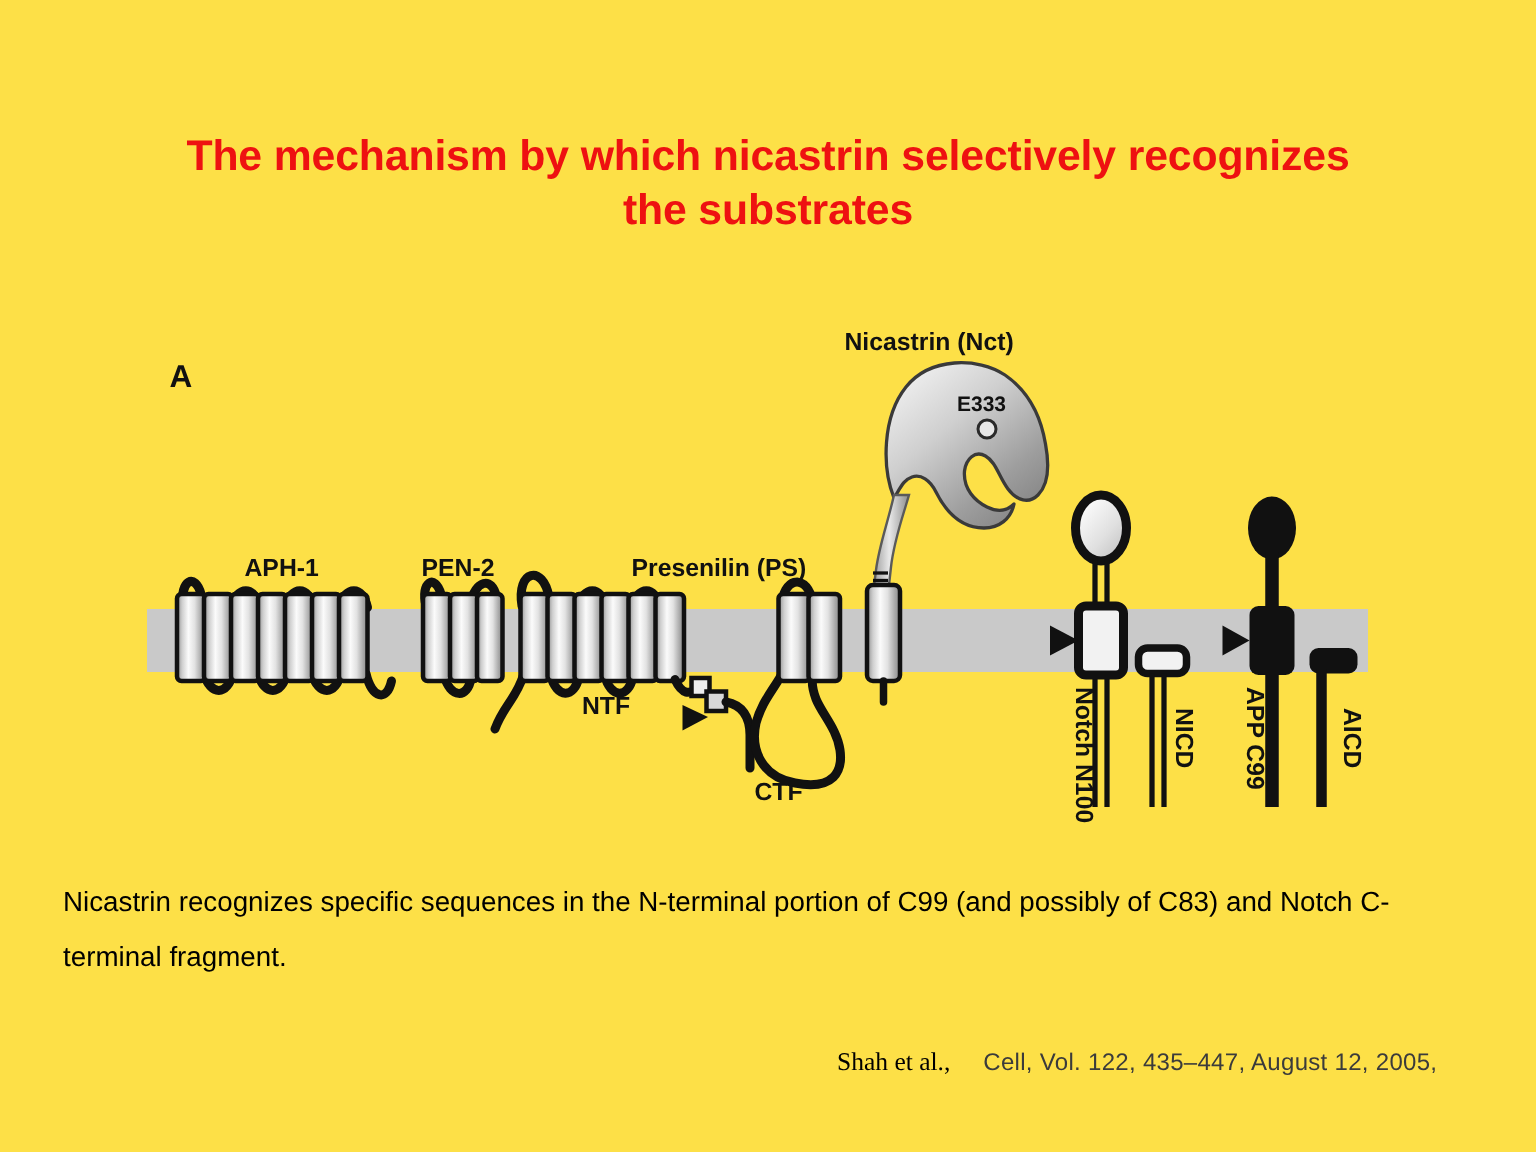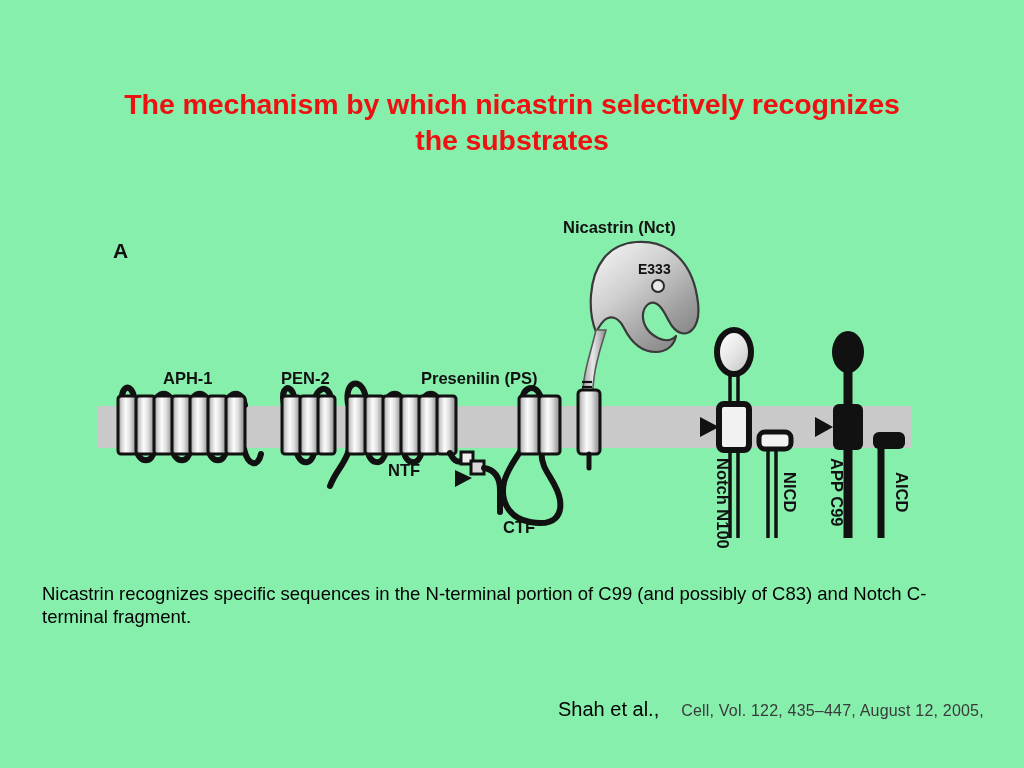--- a/index.html
+++ b/index.html
@@ -12,21 +12,21 @@
     background: #ffffff;
     font-family: "Liberation Sans", sans-serif;
     overflow: hidden;
     position: relative;
   }
   #slide {
     position: absolute;
     left: 0; top: 0;
     width: 1024px;
     height: 768px;
-    background: #86efac;
+    background: #fde047;
   }
 
   
   #title {
     position: absolute;
     left: 112px;
     top: 86px;
     width: 800px;
     text-align: center;
     color: #ee1111;
@@ -48,37 +48,37 @@
   #figure svg { display: block; }
 
   
   #body-text {
     position: absolute;
     left: 42px;
     top: 582px;
     width: 940px;
     color: #000000;
     font-size: 18.5px;
-    line-height: 23px;
+    line-height: 37px;
     font-family: "Liberation Sans", sans-serif;
   }
 
   
   #citation {
     position: absolute;
     left: 558px;
     top: 698px;
     display: flex;
     align-items: baseline;
     white-space: nowrap;
   }
   #cite-author {
-    font-size: 20px;
+    font-size: 17px;
     color: #000000;
-    font-family: Liberation Sans, sans-serif;
+    font-family: Liberation Serif, serif;
   }
   #cite-ref {
     font-size: 16px;
     color: #3b3b3b;
     font-family: "Liberation Sans", sans-serif;
     margin-left: 22px;
     letter-spacing: 0.2px;
   }
 </style>
 </head>

